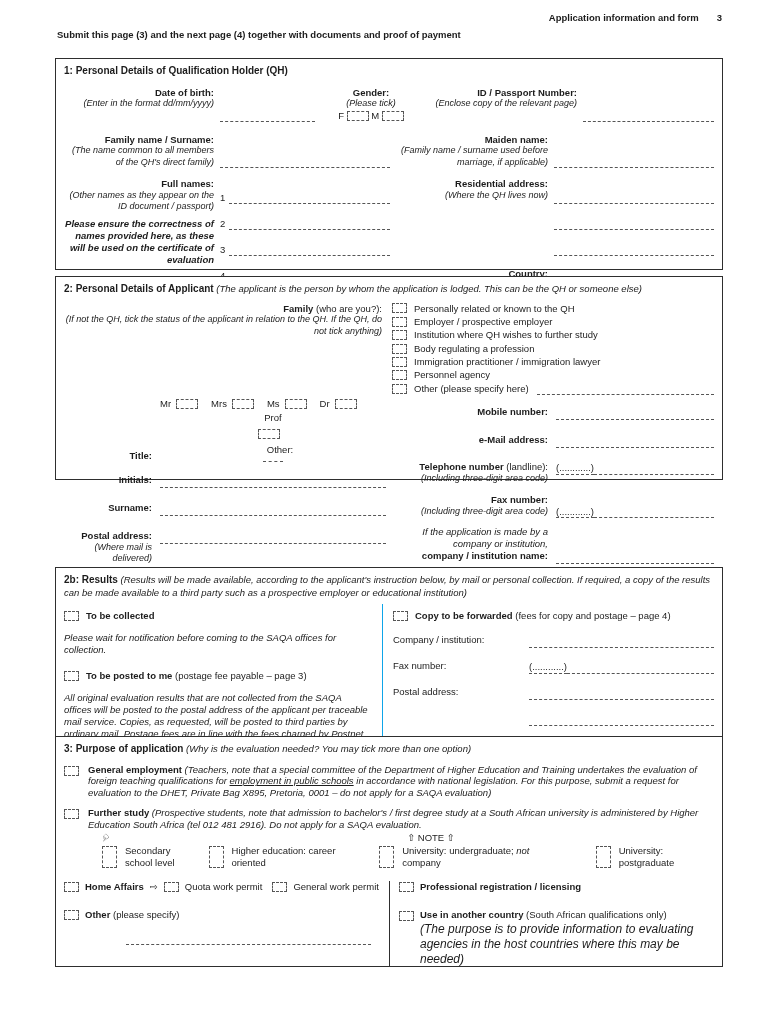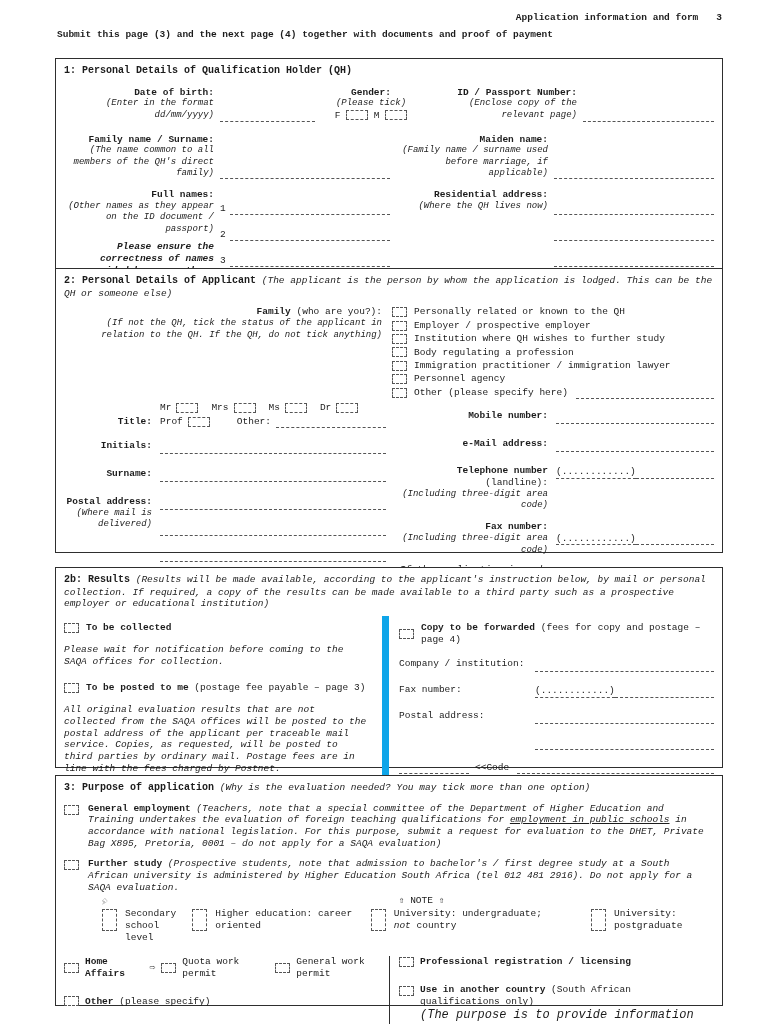--- a/index.html
+++ b/index.html
@@ -1,32 +1,32 @@
 <!DOCTYPE html>
 <html><head>
 <meta charset="utf-8">
 <style>
   * { box-sizing: border-box; margin: 0; padding: 0; }
   html,body { background:#fff; }
   .page {
     position: relative; width: 770px; height: 1024px; background:#fff;
-    font-family: Liberation Mono, monospace; font-size: 9.5px; color:#1c1c1c;
+    font-family: Liberation Sans, sans-serif; font-size: 9.5px; color:#1c1c1c;
     line-height: 1.25;
   }
   .b { font-weight: bold; }
   .it { font-style: italic; }
   .bi { font-weight: bold; font-style: italic; }
   .hint { font-style: italic; font-size: 9px; }
   .rlab { text-align: right; }
   .sec-title { font-weight: bold; font-size: 10px; }
   .box { position: absolute; left: 55px; width: 668px; border: 1px solid #2e2e2e; padding: 6px 8px; background:#fff; }
   #box1 { top: 58px;  height: 212px; }
-  #box2 { top: 268px; height: 285px; }
+  #box2 { top: 276px; height: 204px; }
   #box2b{ top: 567px; height: 201px; }
-  #box3 { top: 775px; height: 231px; }
+  #box3 { top: 736px; height: 231px; }
 
   .hdr-right { position: absolute; top: 12px; right: 48px; font-weight: bold; }
   .hdr-right .num { margin-left: 18px; }
   .submit-note { position: absolute; top: 29px; left: 57px; font-weight: bold; }
 
   .line { flex: 1; border-bottom: 1px dashed #555; height: 12px; min-width: 20px; }
   .area { border-bottom: 1px dashed #555; white-space: nowrap; }
   .cb { display: inline-block; width: 15px; height: 10px; border: 1px dashed #555; vertical-align: middle; flex: none; background:#fff; }
   .cb-w { width: 22px; }
   .cb-tall { width: 15px; height: 22px; }
@@ -50,21 +50,21 @@
   .fgrid-l { display: grid; grid-template-columns: 88px 1fr; column-gap: 8px; }
   .fgrid-r { display: grid; grid-template-columns: 150px 1fr; column-gap: 8px; }
   .titles-line { display: flex; align-items: center; gap: 5px; }
   .titles-line .cb { margin-right: 8px; }
   .coderow { display: flex; align-items: flex-end; height: 30px; }
   .coderow .pre { width: 70px; border-bottom: 1px dashed #555; height: 12px; margin-right: 6px; }
   .coderow .lab { margin-right: 8px; }
 
   
   .cols2b { display: grid; grid-template-columns: 318px 1fr; margin-top: 6px; }
-  .col2b-r { border-left: 7px solid #0ea5e9; padding-left: 10px; }
+  .col2b-r { border-left: 1px solid #0ea5e9; padding-left: 10px; }
   .fgrid-2b { display: grid; grid-template-columns: 128px 1fr; column-gap: 8px; }
   .cbrow { display: flex; align-items: center; }
   .cbrow .cb { margin-right: 7px; }
 
   
   .item3 { display: flex; margin-top: 8px; }
   .item3 .cb { margin-right: 9px; margin-top: 2px; }
   .item3 .txt { flex: 1; }
   .hand { display: inline-block; transform: rotate(140deg); font-size: 10px; margin-left: 36px; }
   .studyrow { display: flex; margin-left: 38px; margin-top: 2px; }
@@ -236,21 +236,21 @@
             <div class="titles-line">
               <span>Mr</span>
                 <span class="cb cb-w"></span>
               <span>Mrs</span>
                 <span class="cb cb-w"></span>
               <span>Ms</span>
                 <span class="cb cb-w"></span>
               <span>Dr</span>
                 <span class="cb cb-w"></span>
             </div>
-            <div class="titles-line" style="margin-top:2px;">
+            <div class="titles-line" style="margin-top:2px;flex-direction:column;">
               <span>Prof</span>
                 <span class="cb cb-w"></span>
               <span style="margin-left:14px;">Other:</span>
                 <span class="line"></span>
             </div>
           </div>
         </div>
         <div class="fgrid-l">
           <div class="rlab b row-line" style="display:block;padding-top:12px;">Initials:</div>
           <div class="row-line">
@@ -414,21 +414,21 @@
         <span class="cb cb-tall"></span>
         <span>Secondary school level</span>
       </div>
       <div class="sopt">
         <span class="cb cb-tall"></span>
         <span>Higher education: career oriented</span>
       </div>
       <div class="sopt">
         <span class="note-lbl">⇧ NOTE ⇧</span>
         <span class="cb cb-tall"></span>
-        <span><span>University: undergraduate; </span><span class="it">not</span><span> country</span></span>
+        <span><span>University: undergraduate; </span><span class="it">not</span><span> company</span></span>
       </div>
       <div class="sopt" style="margin-right:0;padding-left:20px;">
         <span class="cb cb-tall"></span>
         <span>University: postgraduate</span>
       </div>
     </div>
 
     <div class="bottom3">
       <div>
         <div class="inlinerow">

